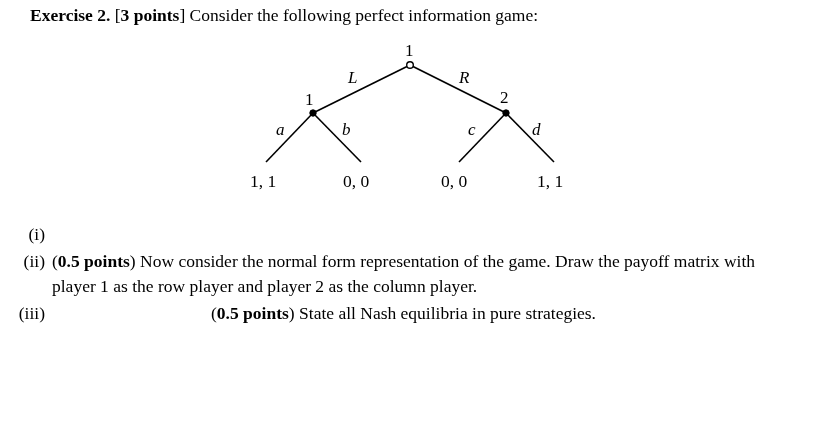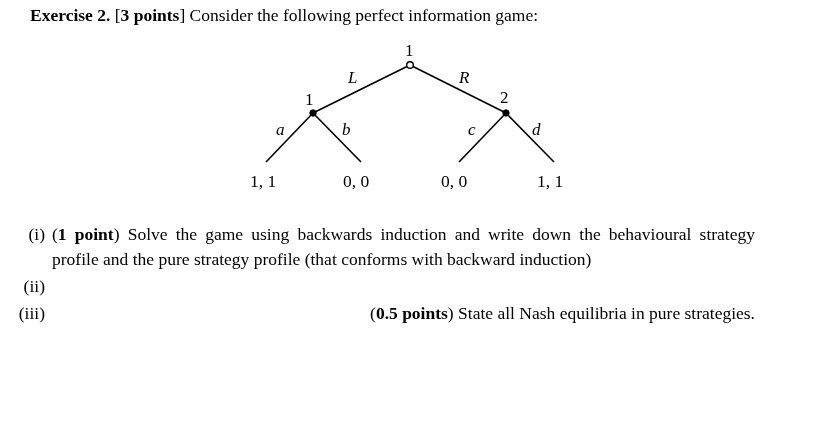--- a/index.html
+++ b/index.html
@@ -80,21 +80,21 @@
     line-height: 25px;
   }
   .q-body {
     width: 703px;
     font-size: 17.5px;
     line-height: 25px;
     text-align: justify;
     text-justify: inter-word;
   }
   .q-body .b { font-weight: bold; }
-  .q-body.nojust { text-align: right; }
+  .q-body.nojust { text-align: center; }
 </style>
 </head>
 <body>
 
 <div id="exercise-heading">
   <span class="b">Exercise 2.</span>
   <span>[</span><span class="b">3 points</span><span>]</span>
   <span>Consider the following perfect information game:</span>
 </div>
 
@@ -136,25 +136,25 @@
   <div class="payoff" style="left:250px; top:136px;">1, 1</div>
   <div class="payoff" style="left:343px; top:136px;">0, 0</div>
   <div class="payoff" style="left:441px; top:136px;">0, 0</div>
   <div class="payoff" style="left:537px; top:136px;">1, 1</div>
 </div>
 
 <div id="question-list">
 
   <div class="q-item">
     <div class="q-marker">(i)</div>
-    <div class="q-body"><span>(</span><span class="b">1 point</span><span>)</span><span> Solve the game using backwards induction and write down the behavioural strategy profile and the pure strategy profile (that conforms with backward induction)</span></div>
   </div>
 
   <div class="q-item">
     <div class="q-marker">(ii)</div>
+    <div class="q-body"><span>(</span><span class="b">0.5 points</span><span>)</span><span> Now consider the normal form representation of the game.  Draw the payoff matrix with player 1 as the row player and player 2 as the column player.</span></div>
   </div>
 
   <div class="q-item">
     <div class="q-marker">(iii)</div>
     <div class="q-body nojust"><span>(</span><span class="b">0.5 points</span><span>)</span><span> State all Nash equilibria in pure strategies.</span></div>
   </div>
 
 
 </div>
 

